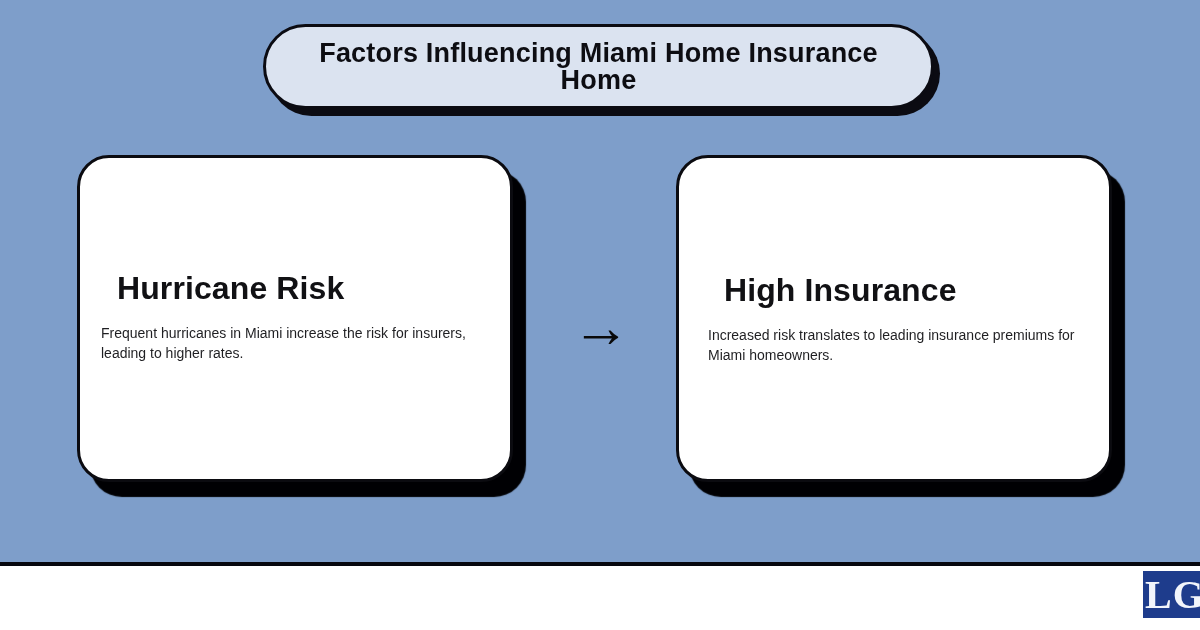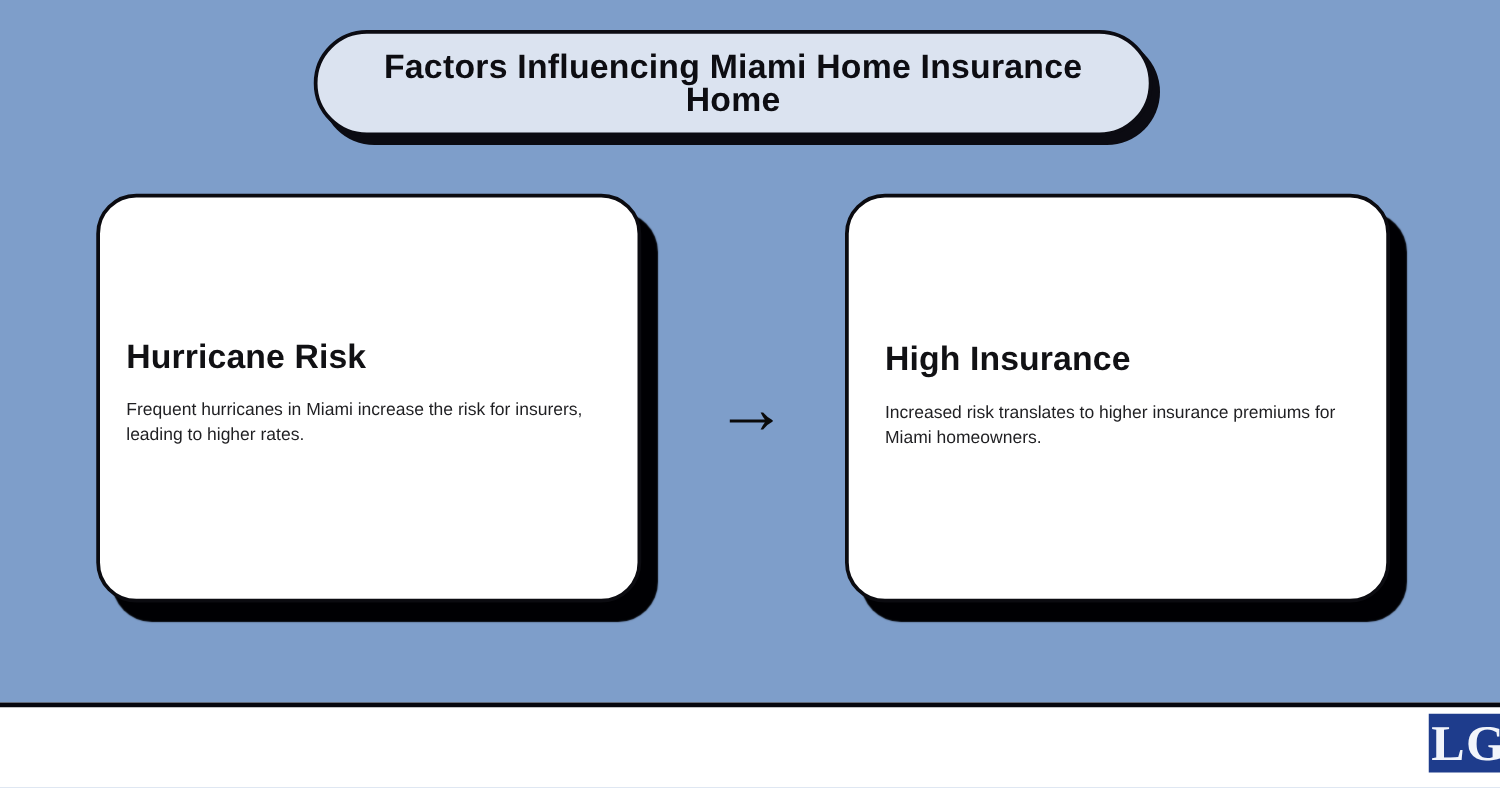--- a/index.html
+++ b/index.html
@@ -15,21 +15,21 @@
     background: #ffffff;
   }
   
   .bg-blue {
     position: absolute; left: 0; top: 0;
     width: 1200px; height: 562px;
     background: #7e9eca;
   }
   
   .title-pill {
-    position: absolute; left: 251px; top: 24px;
+    position: absolute; left: 263px; top: 24px;
     width: 671px; height: 85px;
     box-sizing: border-box;
     background: #dbe3f0;
     border: 3px solid #0b0b12;
     border-radius: 48px;
     box-shadow: 6px 7px 0 0 #0b0b12;
     display: flex; flex-direction: column;
     align-items: center; justify-content: center;
     text-align: center;
   }
@@ -49,22 +49,22 @@
     border: 3px solid #0b0b10;
     border-radius: 32px;
     box-shadow: 13px 15px 1px 0 #000003;
   }
   .card-left  { left: 77px;  }
   .card-right { left: 676px; }
   .card-text { position: absolute; }
   .card-left  .card-text { left: 21px; top: 112px; width: 392px; }
   .card-right .card-text { left: 29px; top: 114px; width: 388px; }
   .card-text h2 {
-    margin: 0 0 16px 0;
-    font-size: 27px; font-weight: bold;
+    margin: 0 0 16px 16px;
+    font-size: 32px; font-weight: bold;
     line-height: 1.15;
     color: #111114;
     letter-spacing: 0.1px;
   }
   .card-text p {
     margin: 0;
     font-size: 14px;
     line-height: 20px;
     color: #1f1f22;
   }
@@ -118,21 +118,21 @@
       <h2>Hurricane Risk</h2>
       <p>Frequent hurricanes in Miami increase the risk for insurers, leading to higher rates.</p>
     </div>
   </div>
 
   <div class="arrow">→</div>
 
   <div class="card card-right">
     <div class="card-text">
       <h2>High Insurance</h2>
-      <p>Increased risk translates to higher insurance premiums for Miami homeowners.</p>
+      <p>Increased risk translates to leading insurance premiums for Miami homeowners.</p>
     </div>
   </div>
 
   <div class="separator"></div>
 
   <div class="footer">
     <div class="logo">
       <span>LG</span>
     </div>
   </div>

